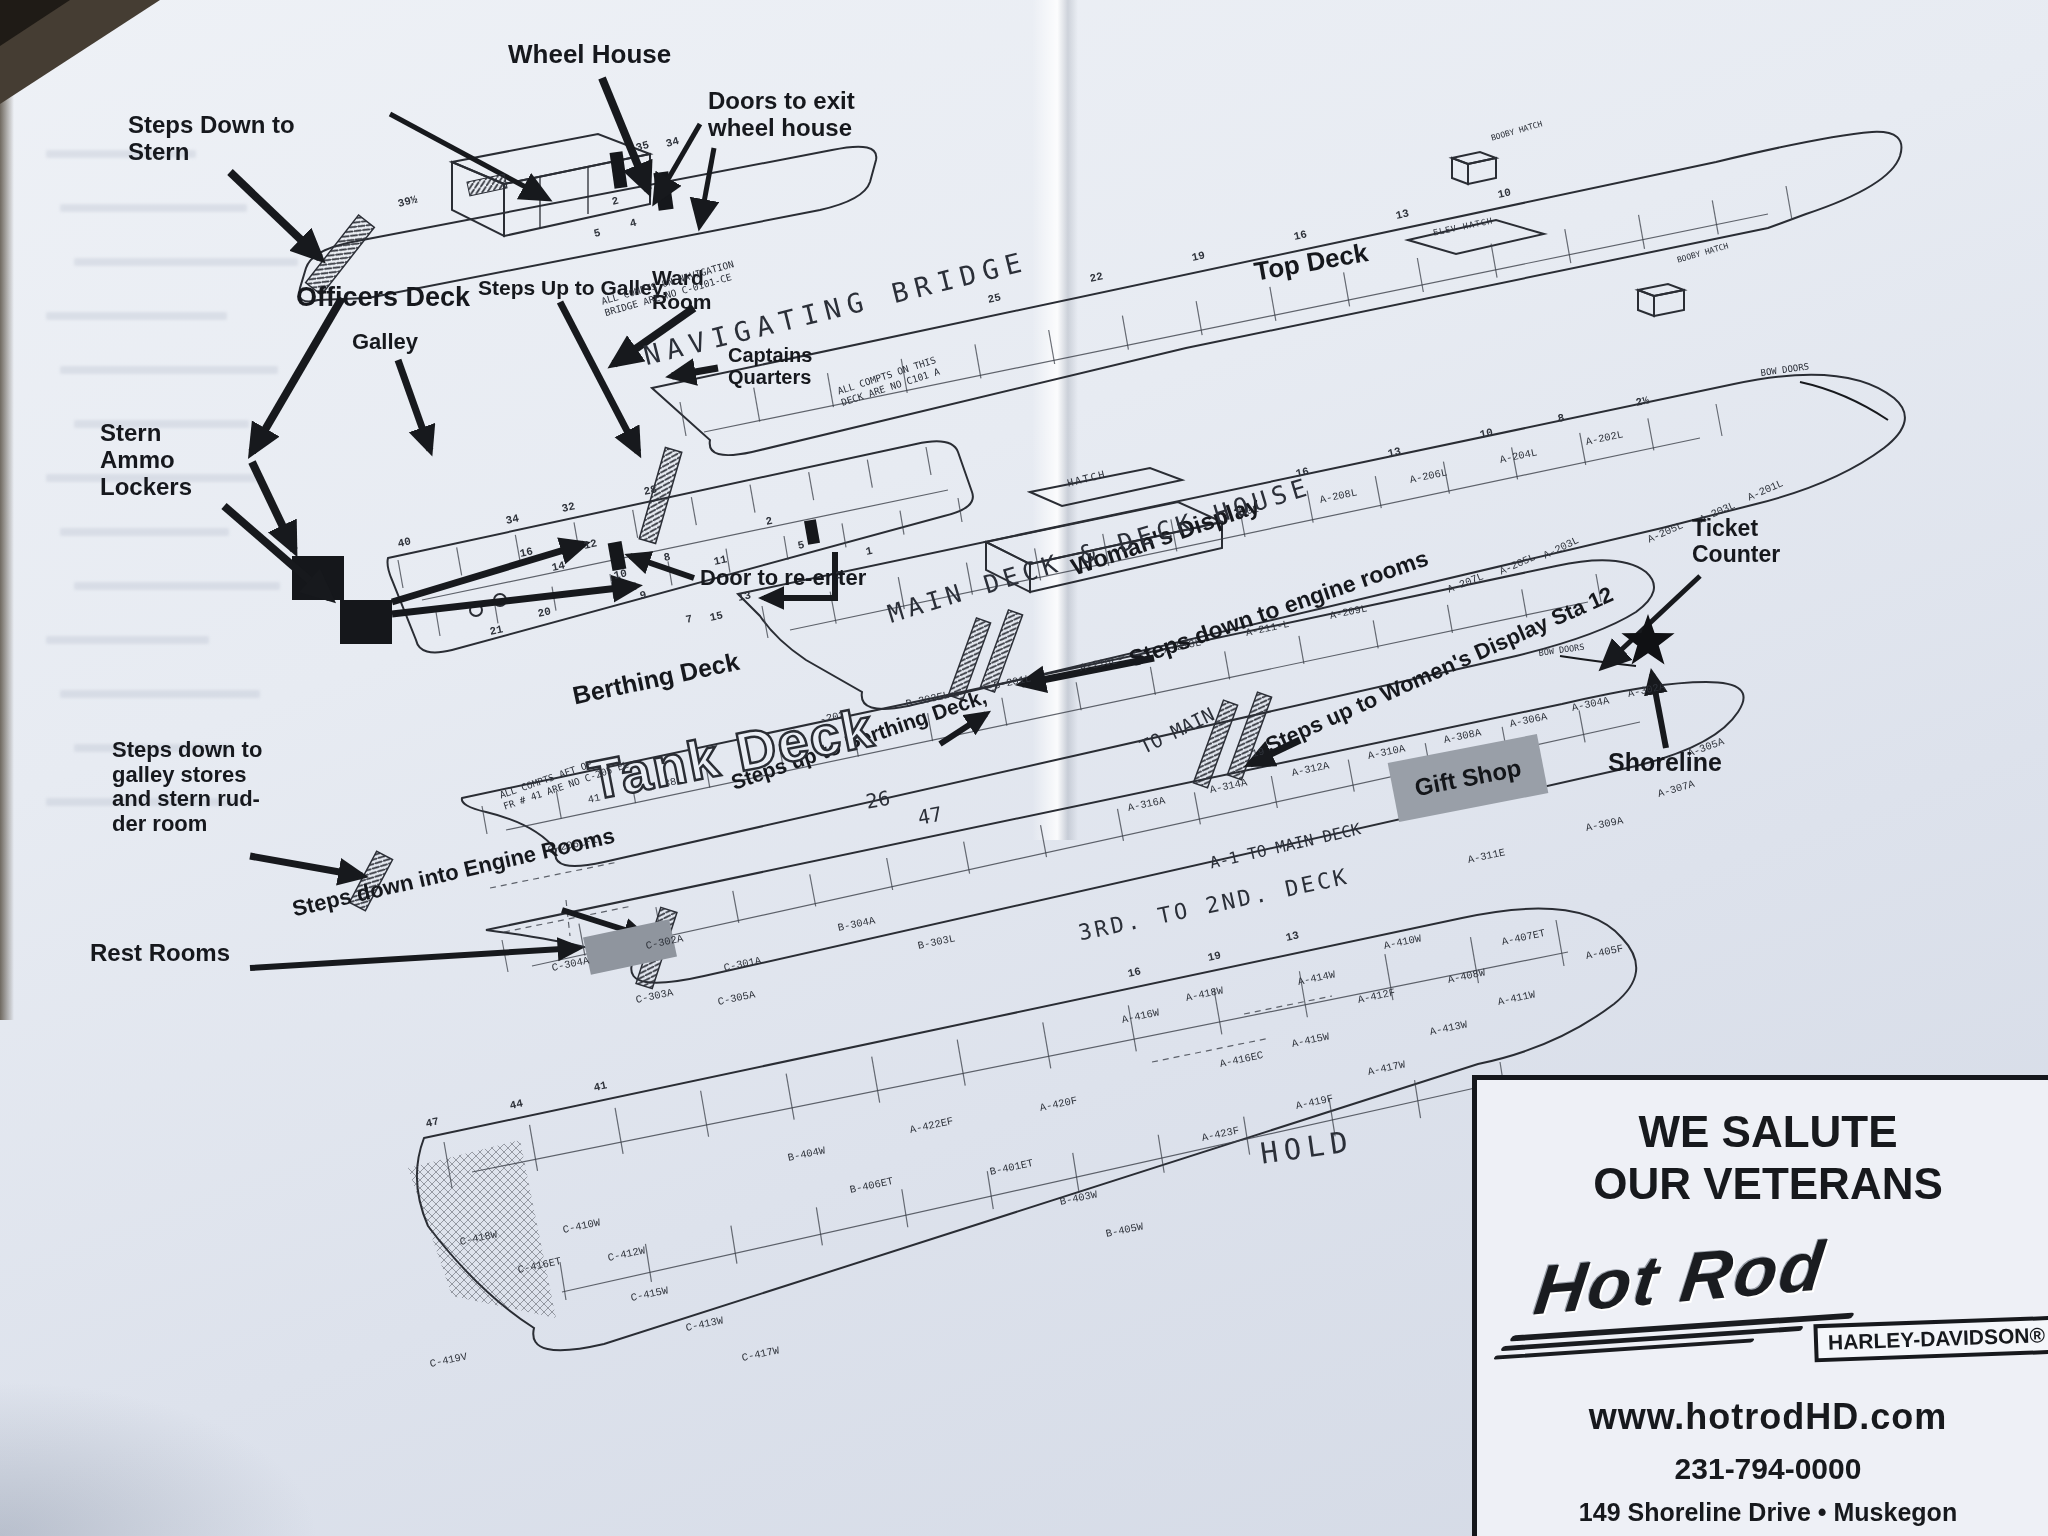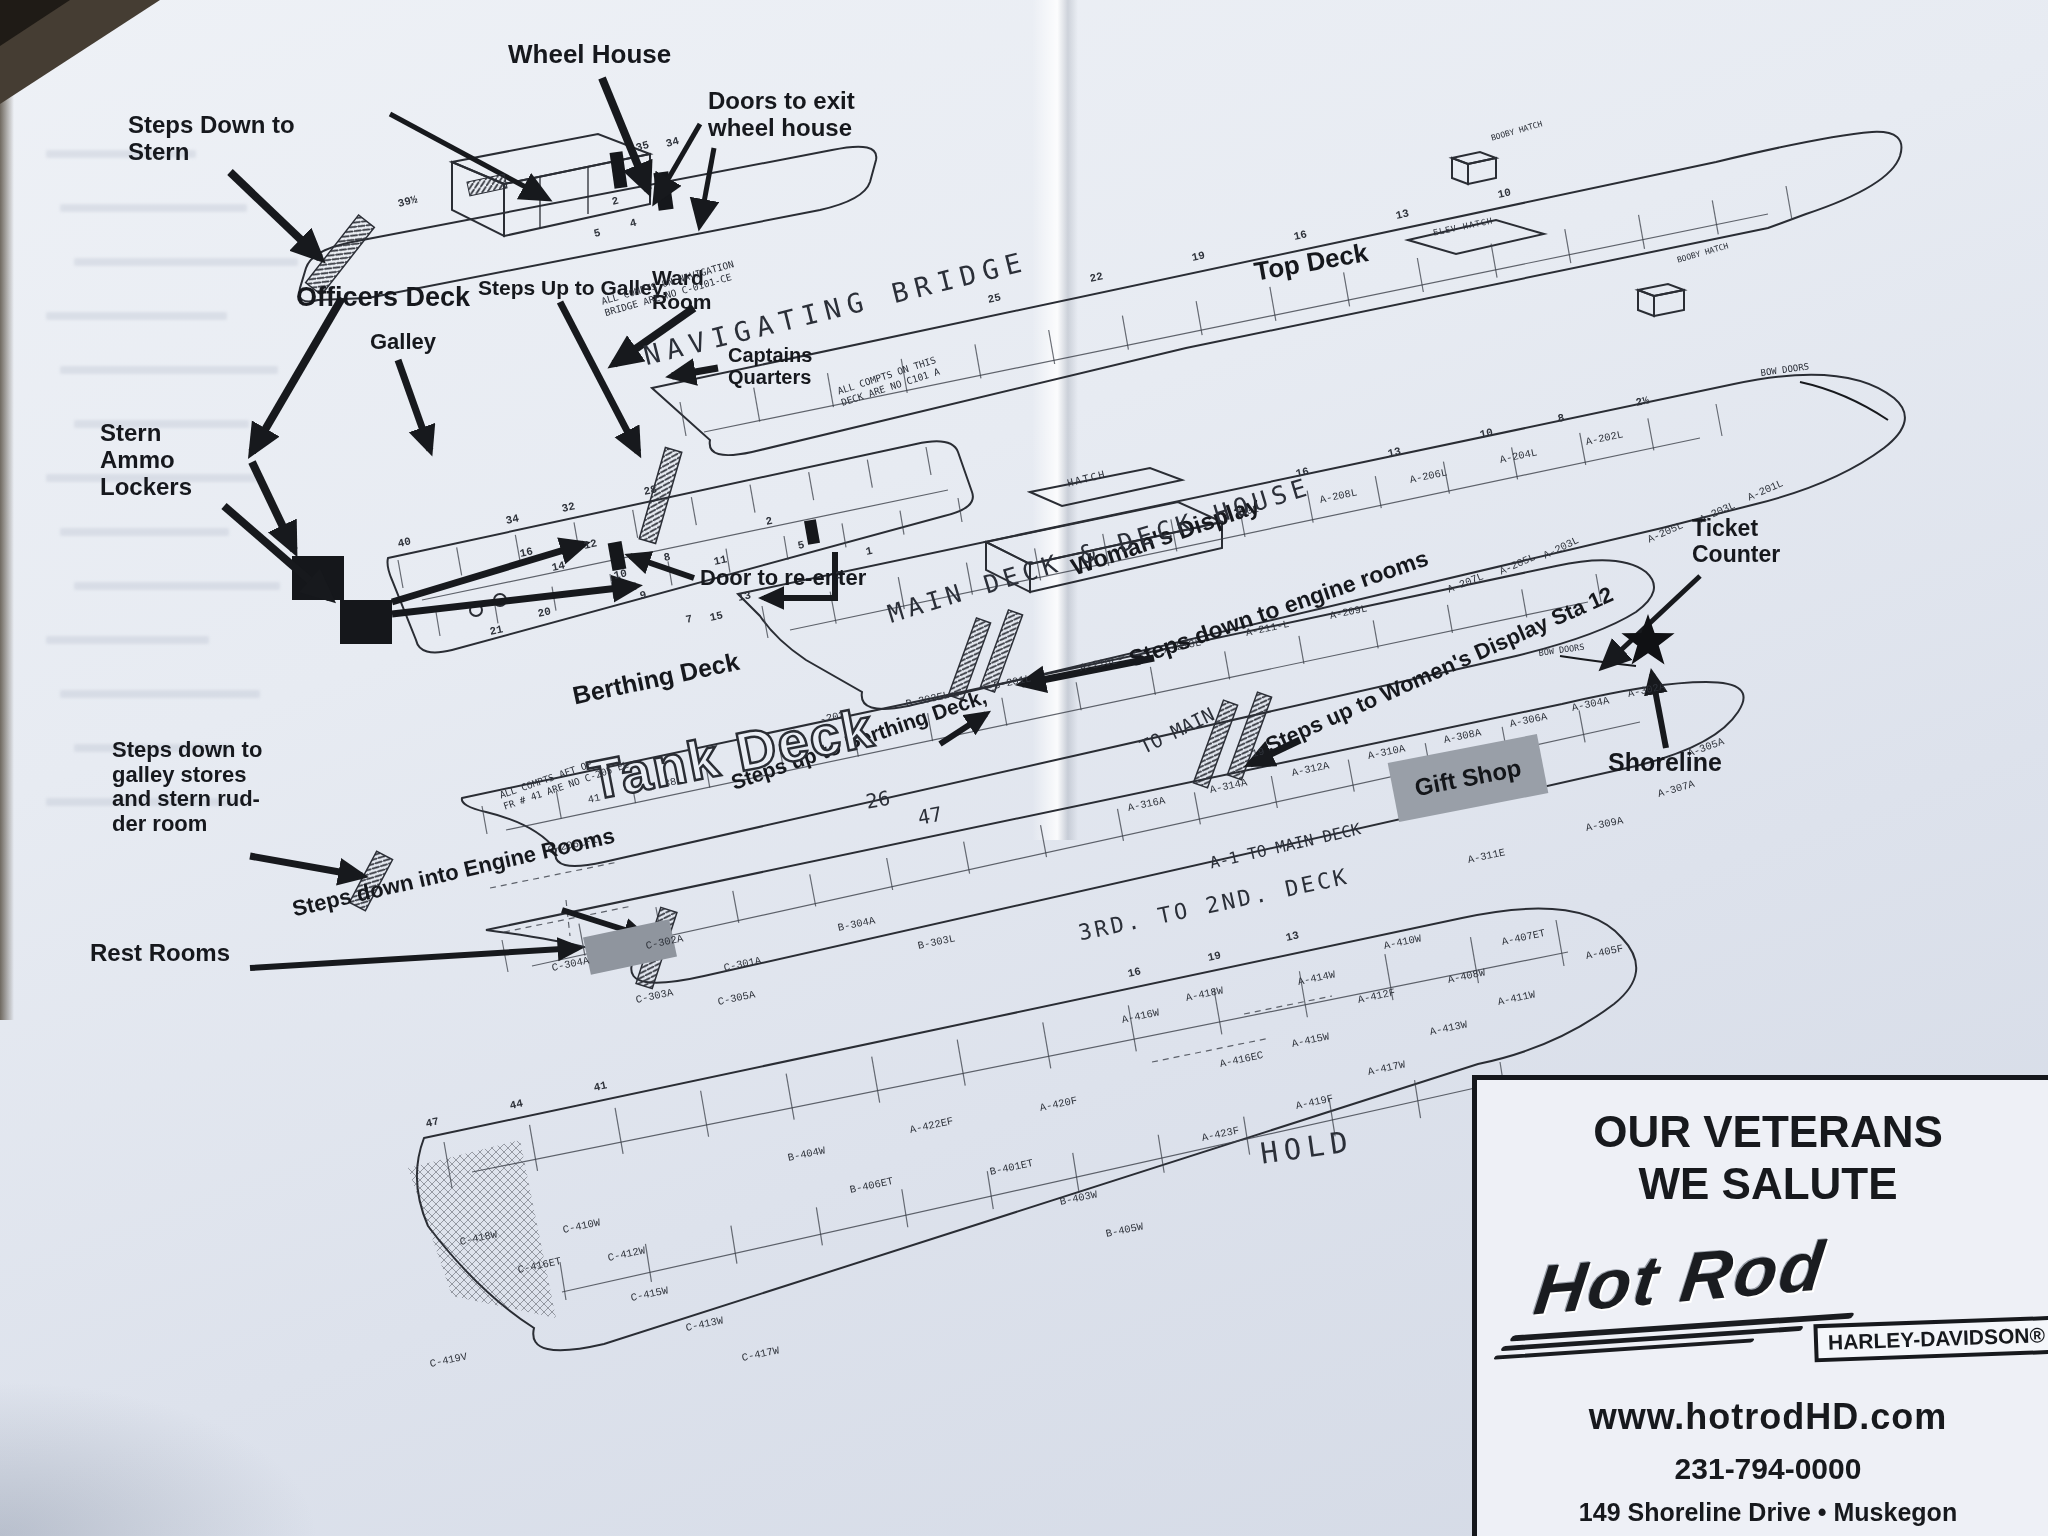--- a/index.html
+++ b/index.html
@@ -412,21 +412,21 @@
       <span class="num" style="left: 1128px; top: 968px; transform: rotate(-12deg);">16</span>
       <span class="num" style="left: 1286px; top: 932px; transform: rotate(-12deg);">13</span>
     </div>
 
   <div class="lbl" style="left:508px;top:40px;font-size:26px;">Wheel House</div>
   <div class="lbl" style="left:708px;top:88px;font-size:24px;">Doors to exit
 wheel house</div>
   <div class="lbl" style="left:128px;top:112px;font-size:24px;">Steps Down to
 Stern</div>
   <div class="lbl" style="left:296px;top:282px;font-size:27px;">Officers Deck</div>
-  <div class="lbl" style="left:370px;top:330px;font-size:22px;">Galley</div>
+  <div class="lbl" style="left:352px;top:330px;font-size:22px;">Galley</div>
   <div class="lbl" style="left:478px;top:276px;font-size:21px;">Steps Up to Galley,</div>
   <div class="lbl" style="left:652px;top:266px;font-size:21px;">Ward
 Room</div>
   <div class="lbl" style="left:728px;top:344px;font-size:20px;">Captains
 Quarters</div>
   <div class="lbl" style="left:700px;top:566px;font-size:22px;">Door to re-enter</div>
   <div class="lbl" style="left:100px;top:420px;font-size:24px;">Stern
 Ammo
 Lockers</div>
   <div class="lbl" style="left:112px;top:738px;font-size:22px;">Steps down to
@@ -466,22 +466,22 @@
   <div class="hand" style="left:1136px;top:738px;font-size:19px;transform:rotate(-26deg);">TO MAIN</div>
   <div class="hand" style="left:1208px;top:854px;font-size:16px;transform:rotate(-13deg);">A-1 TO MAIN DECK</div>
   <div class="hand" style="left:864px;top:790px;font-size:20px;transform:rotate(-10deg);">26</div>
   <div class="hand" style="left:916px;top:806px;font-size:20px;transform:rotate(-10deg);">47</div>
 
   <div class="giftshop">
     <span>Gift Shop</span>
   </div>
 
   <div class="ad">
+    <div class="ad-title">WE SALUTE</div>
     <div class="ad-title">OUR VETERANS</div>
-    <div class="ad-title">WE SALUTE</div>
     <div class="ad-logo-wrap">
       <div class="ad-logo">Hot Rod</div>
       <div class="swoosh" style="left:40px;top:96px;width:330px;height:6px;"></div>
       <div class="swoosh" style="left:30px;top:108px;width:290px;height:5px;"></div>
       <div class="swoosh" style="left:22px;top:119px;width:250px;height:4px;"></div>
       <div class="ad-badge">HARLEY-DAVIDSON®</div>
     </div>
     <div class="ad-url">www.hotrodHD.com</div>
     <div class="ad-phone">231-794-0000</div>
     <div class="ad-addr">149 Shoreline Drive • Muskegon</div>

